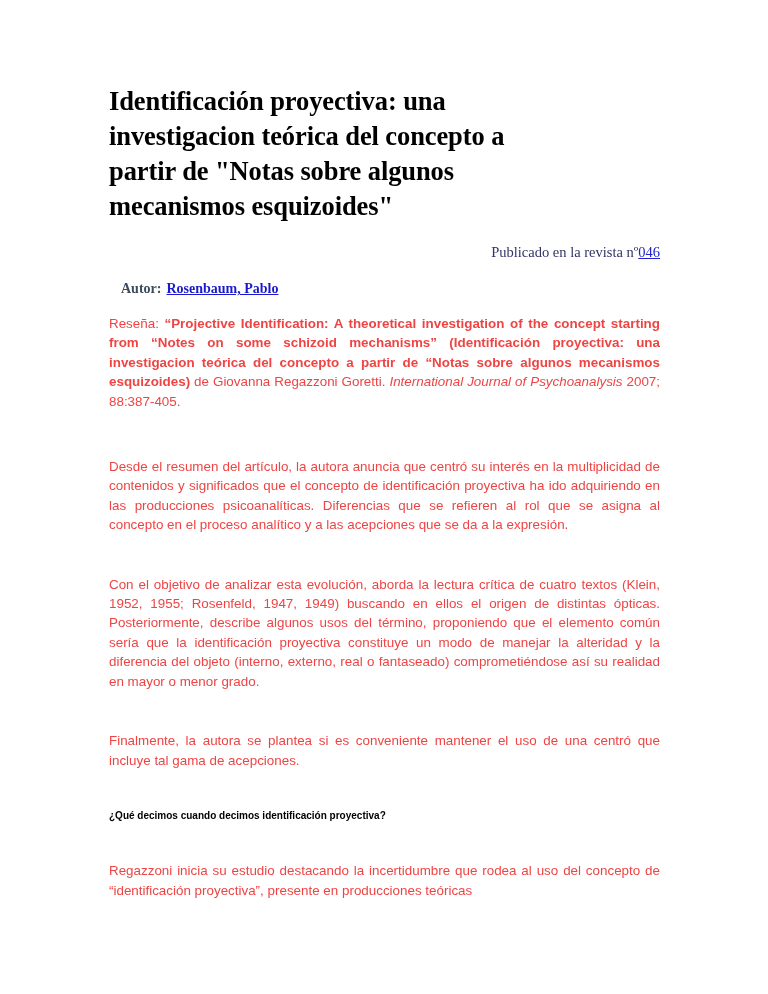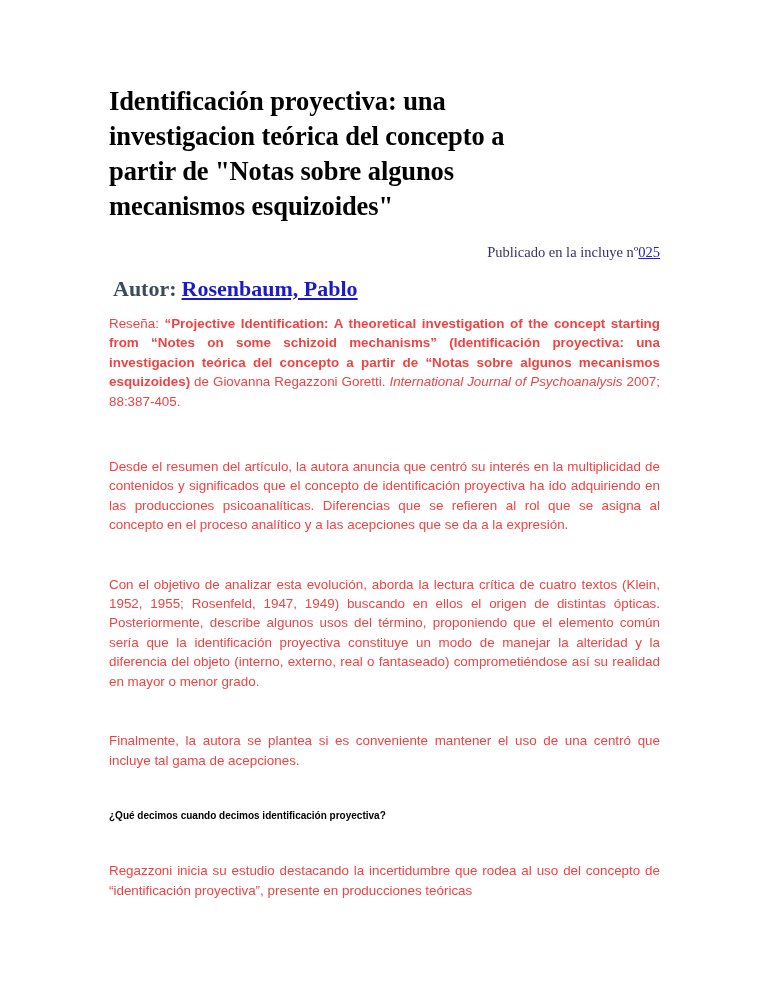--- a/index.html
+++ b/index.html
@@ -48,24 +48,24 @@
     padding-right: 0px;
   }
   .published-link {
     color: #2222cc;
     text-decoration: underline;
     cursor: pointer;
   }
 
   
   .author-line {
-    margin: 16px 0 0 4px;
+    margin: 16px 0 0 12px;
     font-family: "Liberation Serif", serif;
     font-weight: bold;
-    font-size: 22px;
+    font-size: 14px;
     line-height: 24px;
   }
   .author-label {
     color: #3c4b5c;
   }
   .author-link {
     color: #1a1acc;
     text-decoration: underline;
     cursor: pointer;
     margin-left: 5px;
@@ -102,21 +102,21 @@
   }
 </style>
 </head>
 <body>
 
 <div class="page">
 
   <h1 class="doc-title">Identificación proyectiva: una investigacion teórica del concepto a partir de "Notas sobre algunos mecanismos esquizoides"</h1>
 
   <div class="published-line">
-    <span>Publicado en la incluye nº</span><span class="published-link">025</span>
+    <span>Publicado en la revista nº</span><span class="published-link">046</span>
   </div>
 
   <div class="author-line">
     <span class="author-label">Autor:</span><span class="author-link">Rosenbaum, Pablo</span>
   </div>
 
   <p class="para resena">
     <span>Reseña:</span><span>&nbsp;</span><b>“Projective Identification: A theoretical investigation of the concept starting from “Notes on some schizoid mechanisms” (Identificación proyectiva: una investigacion teórica del concepto a partir de “Notas sobre algunos mecanismos esquizoides)</b><span> de Giovanna Regazzoni Goretti. </span><i>International Journal of Psychoanalysis</i><span> 2007; 88:387-405.</span>
   </p>
 

